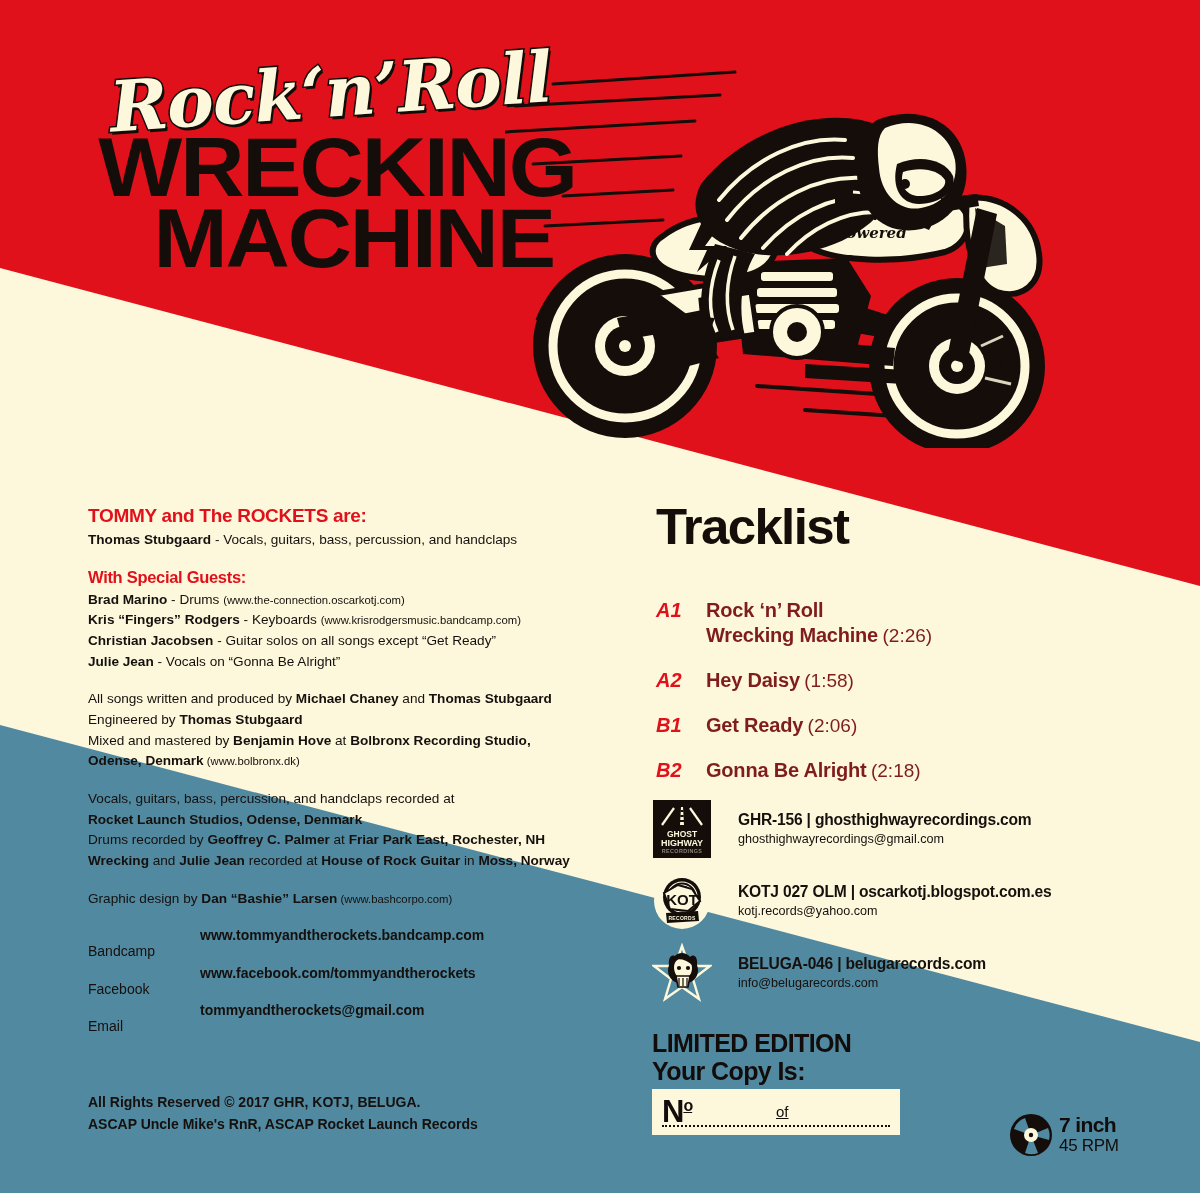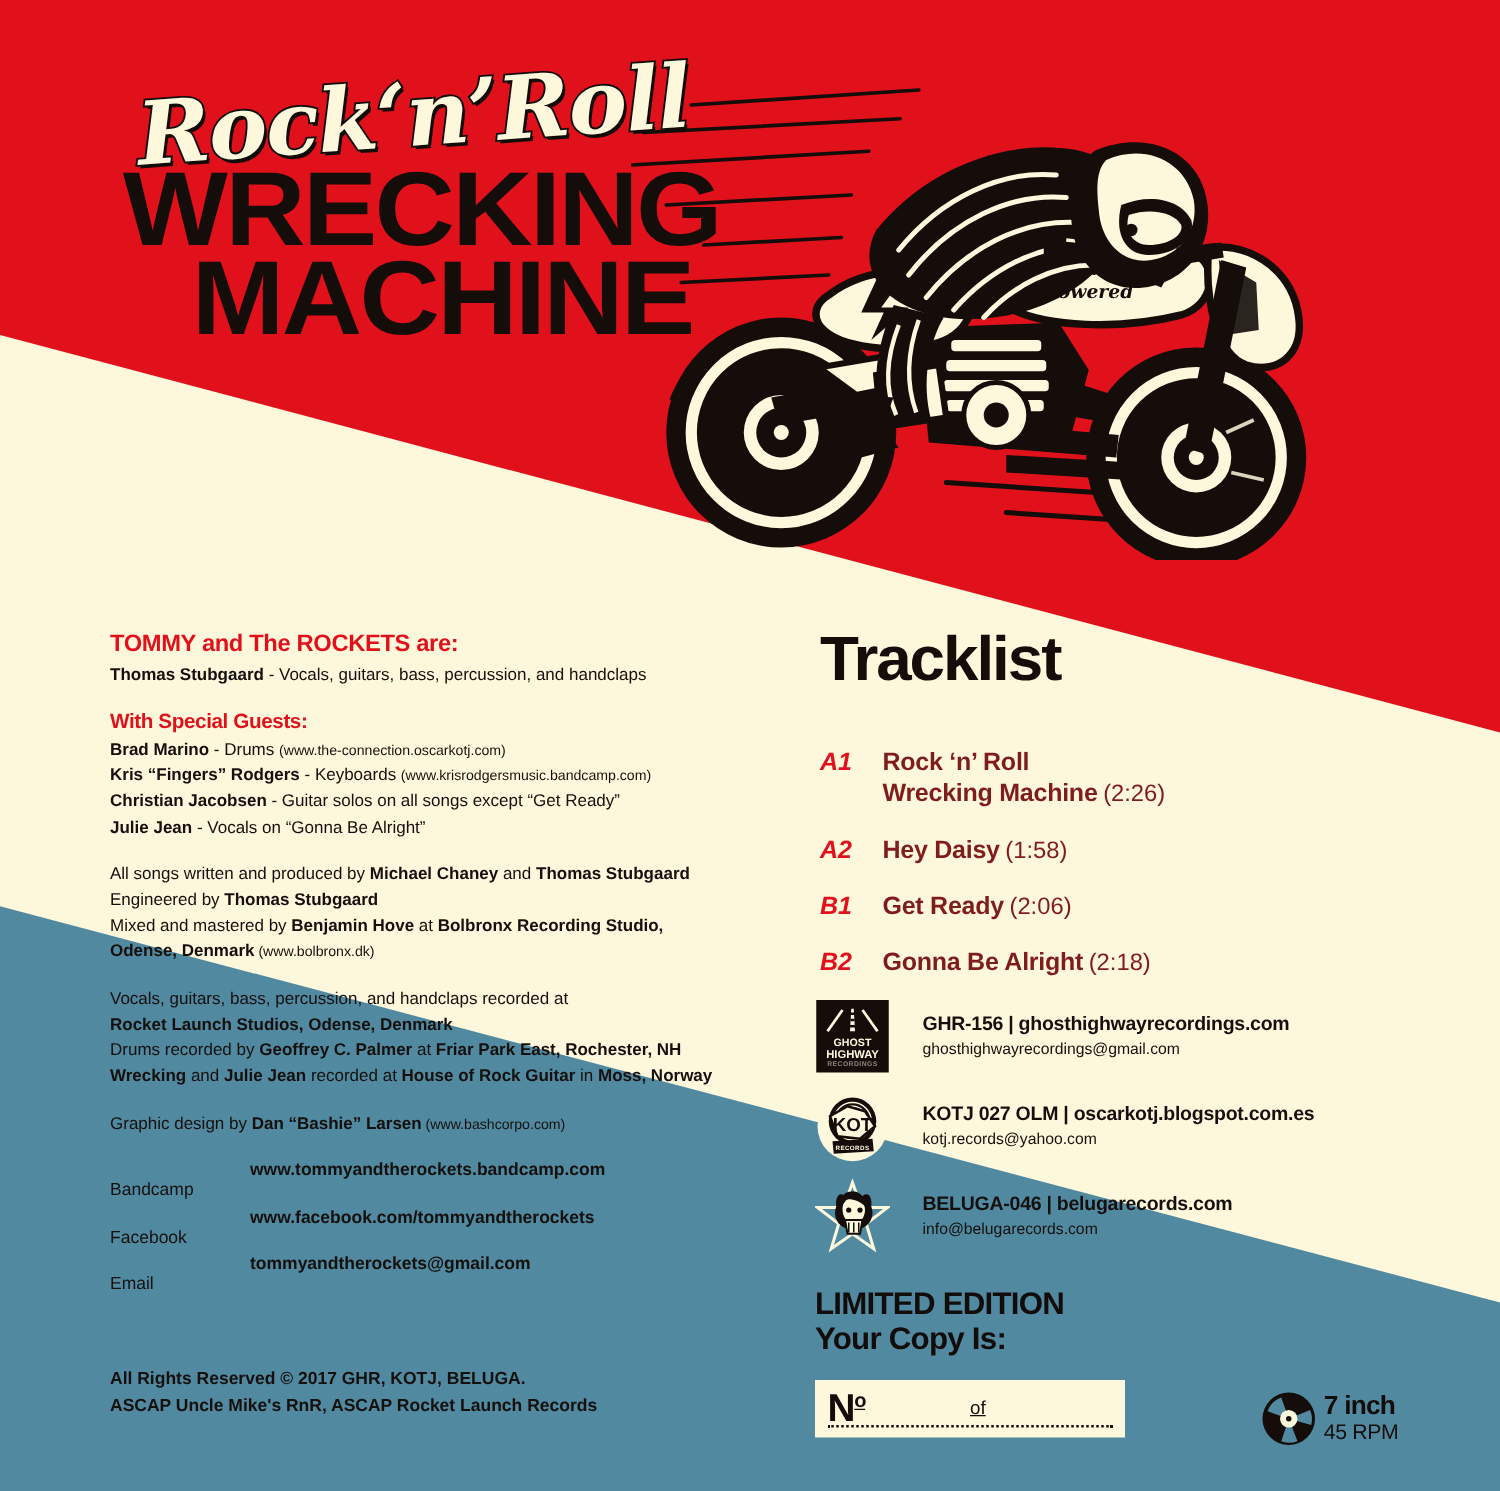--- a/index.html
+++ b/index.html
@@ -89,21 +89,21 @@
   .label-logo svg { display:block; width:60px; height:60px; }
   .label-text { padding-left:26px; color:#15100D; }
   .label-title { font-weight:700; font-size:15.6px; letter-spacing:-0.2px; line-height:1.35; }
   .label-mail { font-size:12.6px; line-height:1.5; }
 
   
   #limited { position:absolute; left:652px; top:1030px; z-index:7; color:#120D0A; }
   #limited-l1 { font-weight:700; font-size:25px; letter-spacing:-0.6px; line-height:1.08; }
   #limited-l2 { font-weight:700; font-size:25px; letter-spacing:-0.6px; line-height:1.12; }
   #number-box {
-    margin-top:19px; width:248px; height:46px; background:#FDF8DC;
+    margin-top:4px; width:248px; height:46px; background:#FDF8DC;
     position:relative; display:flex; align-items:center;
   }
   #no-glyph { font-weight:700; font-size:31px; color:#120D0A; padding-left:10px; line-height:0.9; letter-spacing:-1px; }
   #no-glyph sup { font-size:16px; vertical-align:super; text-decoration:underline; }
   #of-word { position:absolute; left:124px; top:14px; font-size:15px; color:#120D0A;text-decoration:underline; }
   #dotline { position:absolute; left:10px; right:10px; bottom:8px; border-bottom:2.6px dotted #120D0A; }
 
   
   #seven-badge { position:absolute; left:1008px; top:1112px; z-index:7; display:flex; align-items:center; }
   #seven-badge svg { display:block; }

